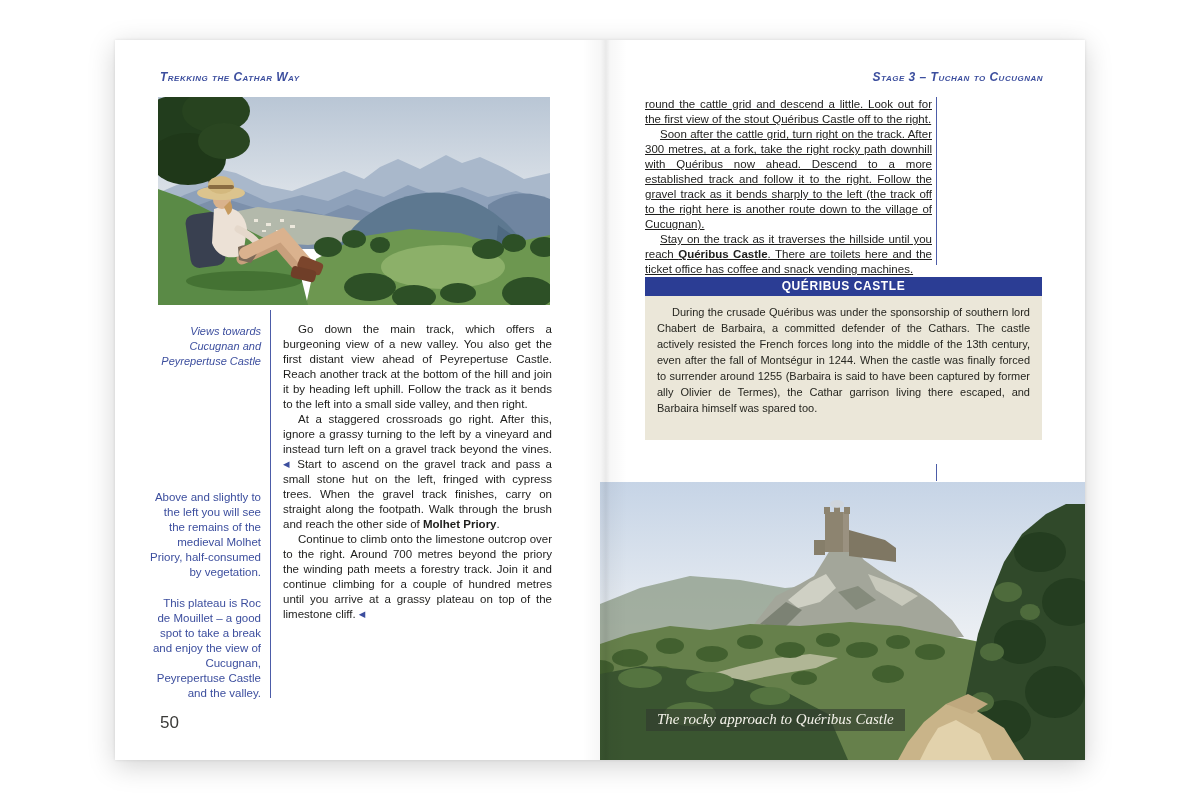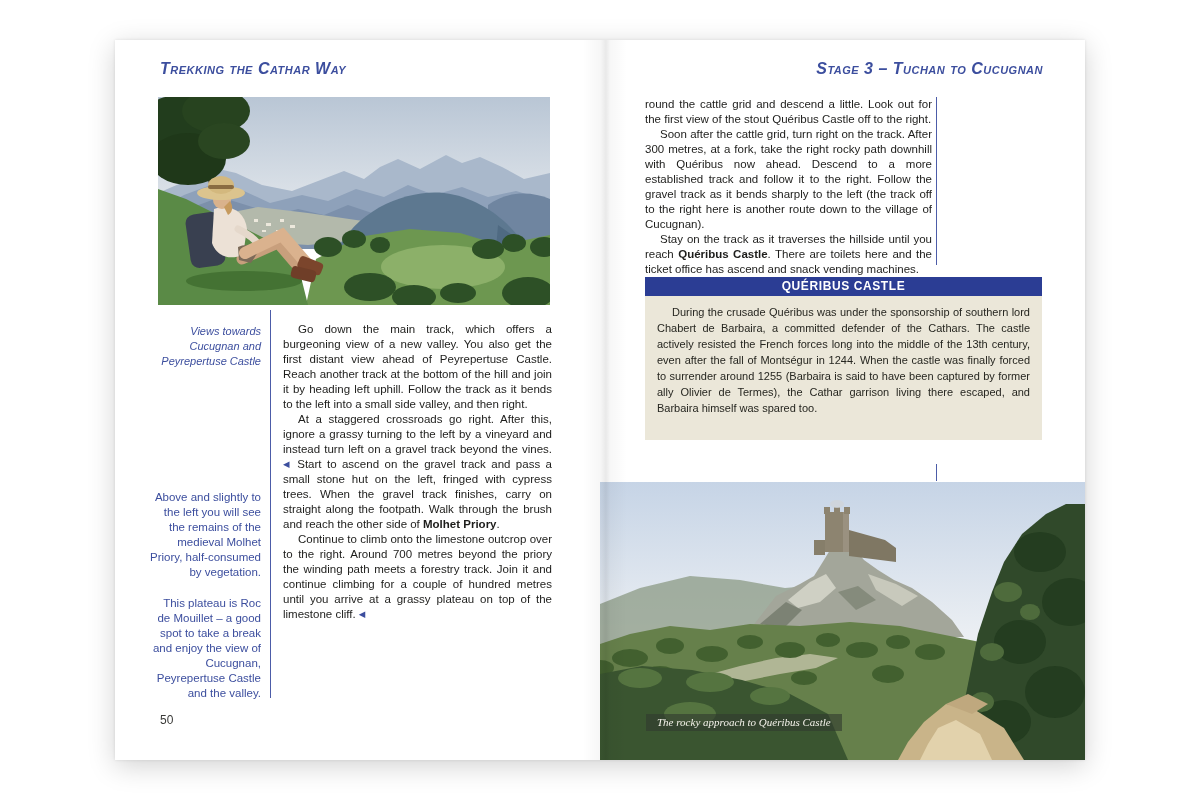--- a/index.html
+++ b/index.html
@@ -9,57 +9,57 @@
     --boxbg:#ebe7d9;
     --ink:#1d1d1b;
   }
   *{margin:0;padding:0;box-sizing:border-box;}
   html,body{width:1200px;height:800px;background:#ffffff;overflow:hidden;
     font-family:"Liberation Sans",sans-serif;}
   .spread{position:absolute;left:115px;top:40px;width:970px;height:720px;
     background:#fff;box-shadow:0 6px 26px rgba(0,0,0,.18),0 0 3px rgba(0,0,0,.10);}
   .gutter{position:absolute;left:468px;top:0;width:44px;height:720px;pointer-events:none;
     background:linear-gradient(90deg,rgba(0,0,0,0) 0%,rgba(0,0,0,.035) 40%,rgba(0,0,0,.085) 52%,rgba(0,0,0,.03) 62%,rgba(0,0,0,0) 100%);}
-  .running-head{position:absolute;top:20px;font-style:italic;font-variant:small-caps;
-    font-weight:600;font-size:16px;letter-spacing:.5px;color:var(--blue);white-space:nowrap;}
+  .running-head{position:absolute;top:30px;font-style:italic;font-variant:small-caps;
+    font-weight:600;font-size:12px;letter-spacing:.5px;color:var(--blue);white-space:nowrap;}
   .rh-left{left:45px;}
   .rh-right{right:42px;text-align:left;}
   .photo{position:absolute;overflow:hidden;}
   .photo svg{display:block;width:100%;height:100%;}
   .photo-left{left:43px;top:57px;width:392px;height:208px;}
   .photo-right{left:485px;top:442px;width:485px;height:278px;}
   .caption-margin{position:absolute;left:36px;top:284px;width:110px;text-align:right;
     font-style:italic;font-size:11px;line-height:15px;color:var(--blue);}
   .margin-note{position:absolute;left:34px;width:112px;text-align:right;
     font-size:11.5px;line-height:15px;color:var(--blue);}
   .mn-1{top:450px;}
   .mn-2{top:556px;}
   .vrule{position:absolute;width:1px;background:var(--rule);}
   .vr-left{left:155px;top:270px;height:388px;}
   .vr-right{left:821px;top:57px;height:168px;}
   .vr-short{left:821px;top:424px;height:17px;}
   .body-col{position:absolute;font-size:11.5px;line-height:15px;color:var(--ink);
     text-align:justify;}
   .bc-left{left:168px;top:282px;width:269px;}
-  .bc-right{left:530px;top:57px;width:287px;}
+  .bc-right{left:530px;top:57px;width:287px;text-decoration:underline;}
   .body-col p{text-indent:15px;}
   .body-col p.no-indent{text-indent:0;}
   .body-col p.gap-above{}
   .mark{color:var(--blue);font-size:8.5px;vertical-align:1px;letter-spacing:0;}
   strong{font-weight:bold;}
-  .page-number{position:absolute;left:45px;top:673px;font-size:12px;color:#3a3a38;}
+  .page-number{position:absolute;left:45px;top:673px;font-size:17px;color:#3a3a38;}
   .info-box{position:absolute;left:530px;top:237px;width:397px;}
   .info-box-header{height:19px;line-height:19px;background:var(--boxhdr);color:#ffffff;
     text-align:center;font-weight:bold;font-size:12px;letter-spacing:.6px;}
   .info-box-body{background:var(--boxbg);padding:8px 12px 24px 12px;font-size:11px;
     line-height:16px;color:#262620;text-align:justify;}
   .info-box-body p.indent{text-indent:15px;}
   .photo-caption-overlay{position:absolute;left:46px;bottom:29px;
     background:rgba(48,58,46,.62);color:#f4f2ea;font-family:"Liberation Serif",serif;
-    font-style:italic;font-size:11px;padding:2px 11px 3px 11px;white-space:nowrap;}
+    font-style:italic;font-size:15px;padding:2px 11px 3px 11px;white-space:nowrap;}
 </style>
 </head>
 <body>
 
 <div class="spread">
 
   <div class="running-head rh-left">Trekking the Cathar Way</div>
 
   <div class="photo photo-left">
     <svg viewBox="0 0 392 208" preserveAspectRatio="none">
@@ -139,21 +139,21 @@
   <div class="margin-note mn-2">This plateau is Roc de Mouillet – a good spot to take a break and enjoy the view of Cucugnan, Peyrepertuse Castle and the valley.</div>
   <div class="margin-note mn-1">Above and slightly to the left you will see the remains of the medieval Molhet Priory, half-consumed by vegetation.</div>
 
   <div class="page-number">50</div>
 
   <div class="running-head rh-right">Stage 3 – Tuchan to Cucugnan</div>
 
   <div class="body-col bc-right">
     <p class="no-indent">round the cattle grid and descend a little. Look out for the first view of the stout Quéribus Castle off to the right.</p>
     <p>Soon after the cattle grid, turn right on the track. After 300 metres, at a fork, take the right rocky path downhill with Quéribus now ahead. Descend to a more established track and follow it to the right. Follow the gravel track as it bends sharply to the left (the track off to the right here is another route down to the village of Cucugnan).</p>
-    <p><span>Stay on the track as it traverses the hillside until you reach </span><strong>Quéribus Castle</strong><span>. There are toilets here and the ticket office has ascend and snack vending machines.</span></p>
+    <p><span>Stay on the track as it traverses the hillside until you reach </span><strong>Quéribus Castle</strong><span>. There are toilets here and the ticket office has coffee and snack vending machines.</span></p>
   </div>
 
   <div class="vrule vr-right"></div>
 
   <div class="info-box">
     <div class="info-box-header">QUÉRIBUS CASTLE</div>
     <div class="info-box-body">
       <p class="indent">During the crusade Quéribus was under the sponsorship of southern lord Chabert de Barbaira, a committed defender of the Cathars. The castle actively resisted the French forces long into the middle of the 13th century, even after the fall of Montségur in 1244. When the castle was finally forced to surrender around 1255 (Barbaira is said to have been captured by former ally Olivier de Termes), the Cathar garrison living there escaped, and Barbaira himself was spared too.</p>
     </div>
   </div>

